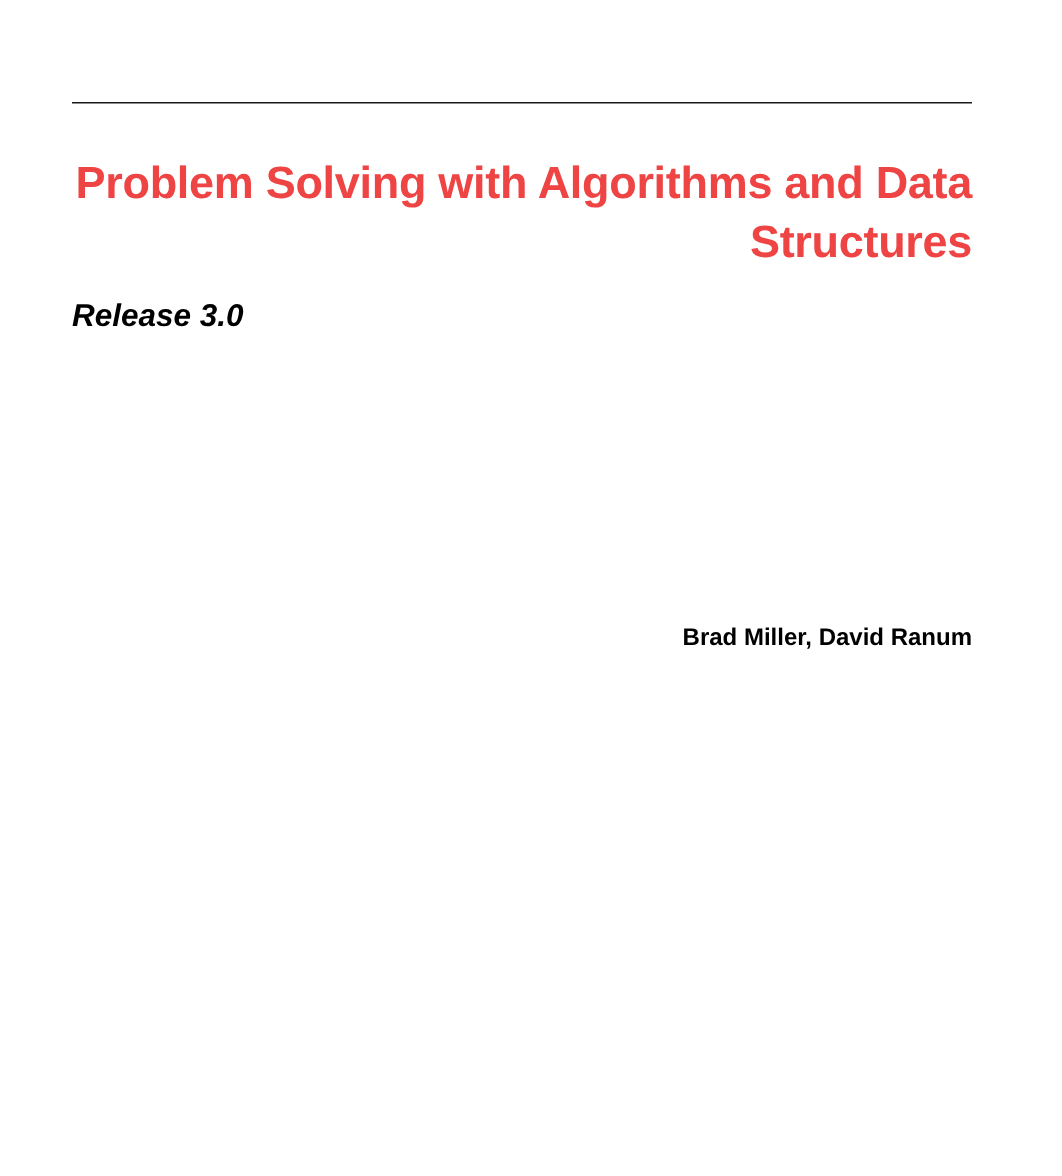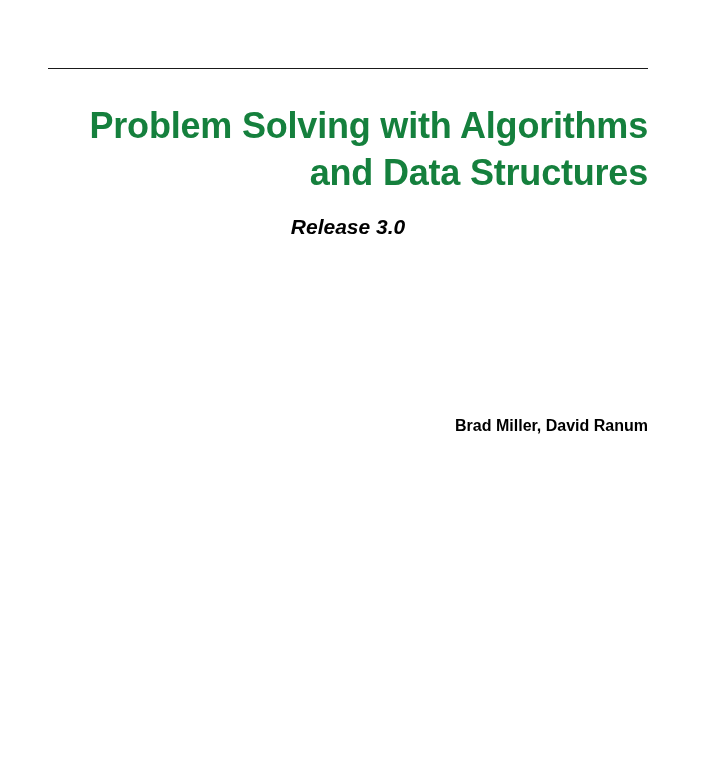--- a/index.html
+++ b/index.html
@@ -27,33 +27,33 @@
     top: 68px;
     width: 600px;
   }
   .rule {
     width: 600px;
     height: 0;
     border-top: 1.6px solid #1a1a1a;
     margin: 0 0 34px 0;
   }
   .doc-title {
-    font-size: 36px;
+    font-size: 30px;
     font-weight: bold;
     line-height: 1.30;
     text-align: right;
     margin: 0;
     letter-spacing: -0.2px;
-    color: #15803d;
+    color: #ef4444;
   }
   .doc-release {
     font-size: 21px;
     font-weight: bold;
     font-style: italic;
-    text-align: center;
+    text-align: left;
     margin: 18px 0 0 0;
     color: #000000;
   }
   .authors {
     position: absolute;
     left: 48px;
     top: 417px;
     width: 600px;
     text-align: right;
     font-size: 16px;

